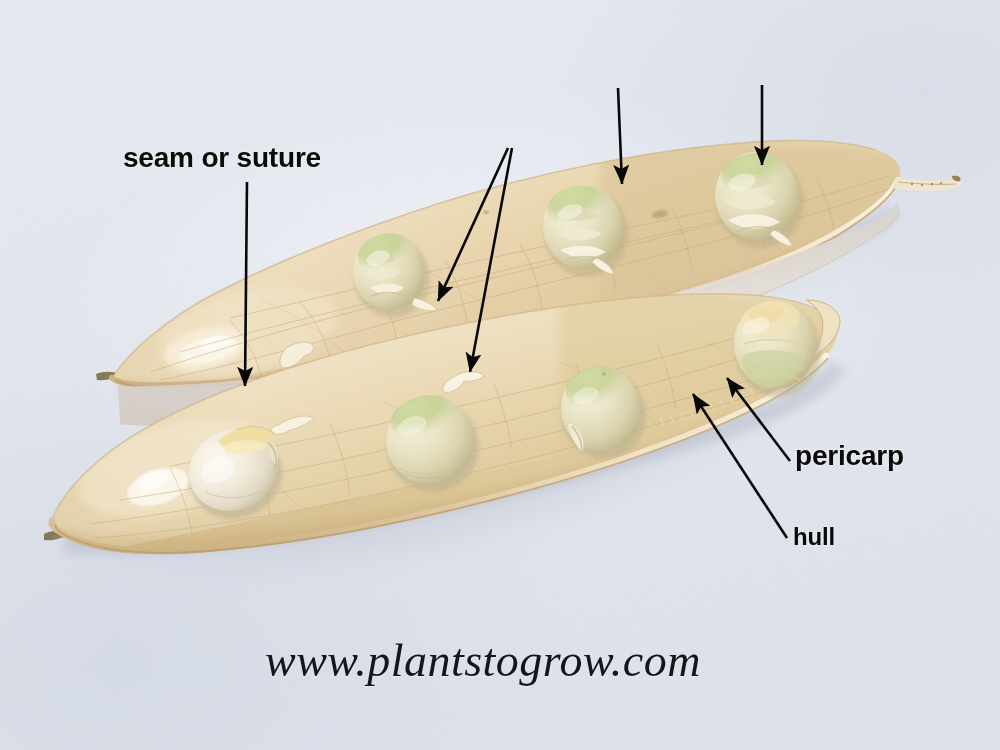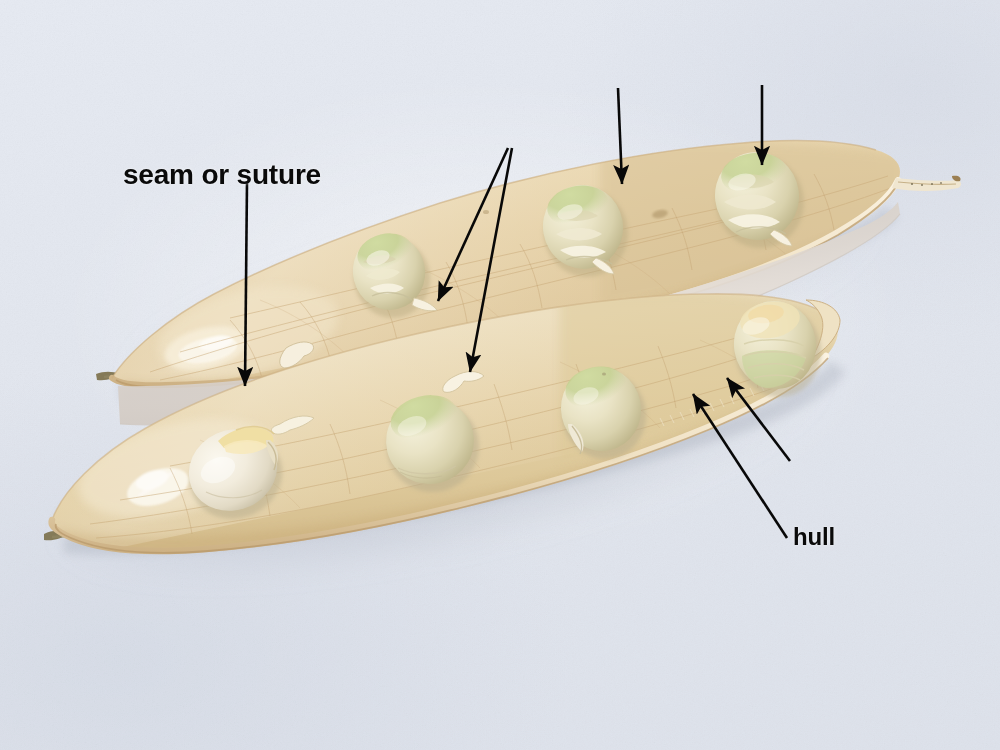--- a/index.html
+++ b/index.html
@@ -26,21 +26,21 @@
   
   .lbl{
     position:absolute;
     color:#0a0a0a;
     font-weight:bold;
     font-family:"Liberation Sans", sans-serif;
     white-space:nowrap;
     letter-spacing:-0.2px;
     text-shadow:0 0 2px rgba(255,255,255,.55), 0 0 5px rgba(255,255,255,.35);
   }
-  #lbl-seam{left:123px;top:142px;font-size:28px;margin-top:17px;}
+  #lbl-seam{left:123px;top:142px;font-size:28px;}
   #lbl-carple{left:438px;top:55px;font-size:28px;}
   #lbl-funiculus{left:432px;top:115px;font-size:28px;}
   #lbl-seeds{left:751px;top:46px;font-size:28px;}
   #lbl-pericarp{left:795px;top:440px;font-size:28px;}
   #lbl-hull{left:793px;top:523px;font-size:24px;}
 
   .watermark{
     position:absolute;left:265px;top:634px;
     font-family:"Liberation Serif", serif;
     font-style:italic;
@@ -454,16 +454,18 @@
       <line x1="618" y1="88" x2="622" y2="184"></line>
       <line x1="508" y1="148" x2="438" y2="301"></line>
       <line x1="512" y1="148" x2="470" y2="372"></line>
       <line x1="762" y1="85" x2="762" y2="165"></line>
       <line x1="790" y1="461" x2="727" y2="378"></line>
       <line x1="787" y1="538" x2="693" y2="394"></line>
     </g>
   </svg>
 
   <div class="lbl" id="lbl-seam">seam or suture</div>
+  <div class="lbl" id="lbl-pericarp">pericarp</div>
   <div class="lbl" id="lbl-hull">hull</div>
 
+  <div class="watermark">www.plantstogrow.com</div>
 
 </div>
 
 </body></html>

